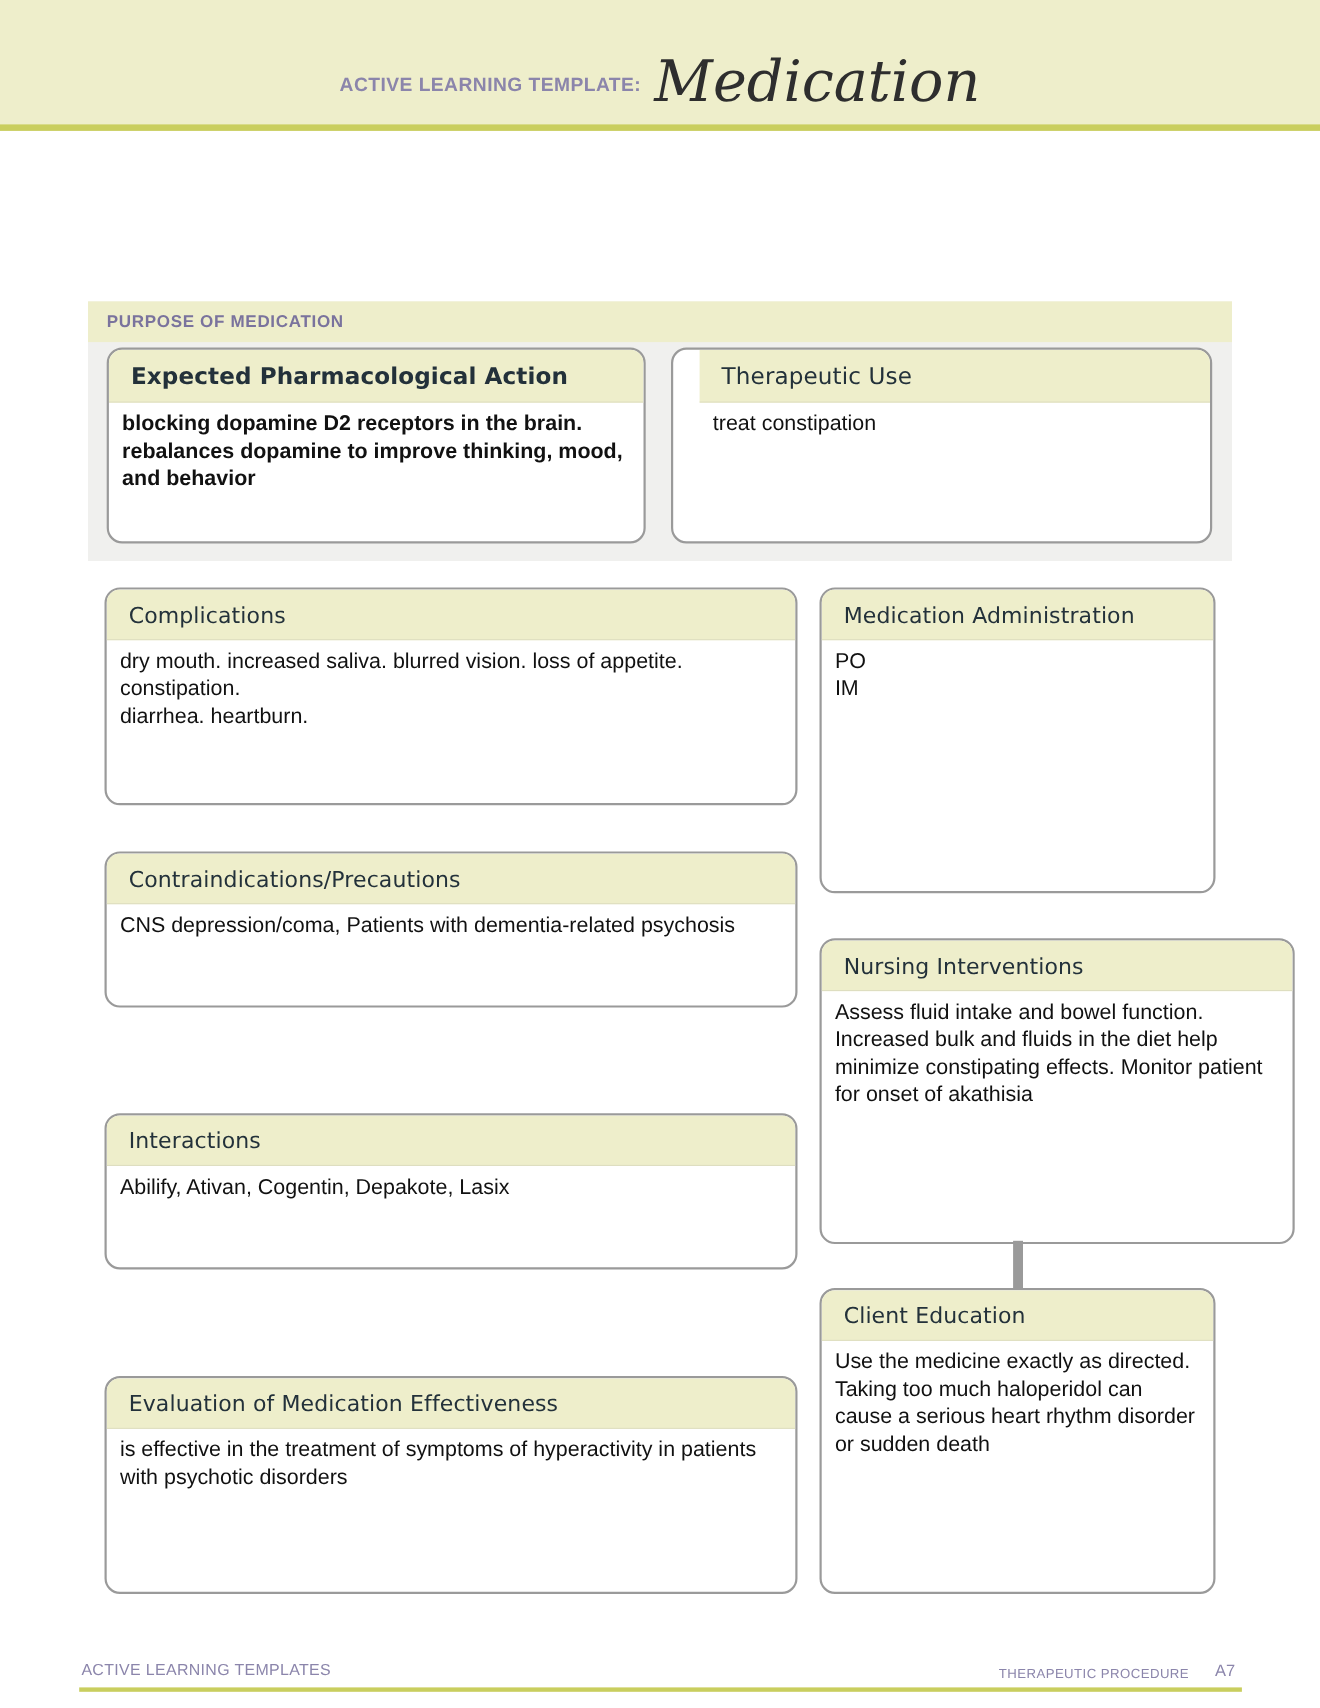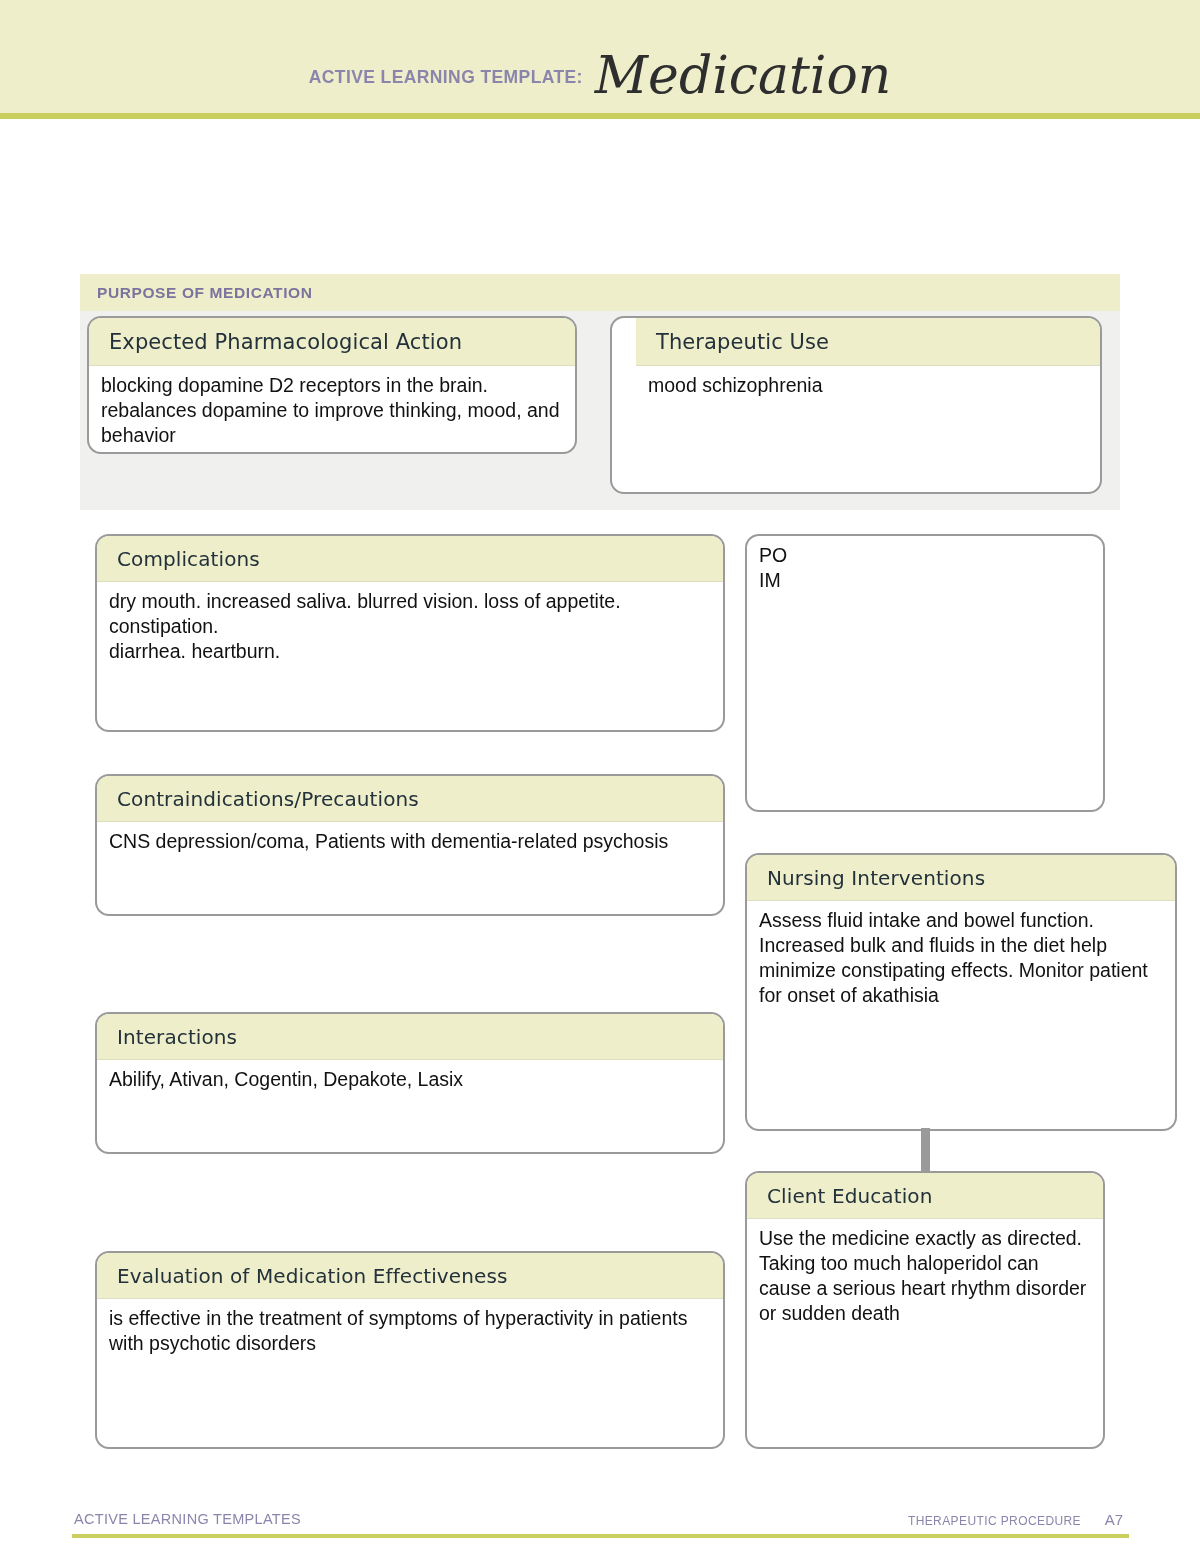--- a/index.html
+++ b/index.html
@@ -164,21 +164,21 @@
   }
   .card-body {
     padding: 7px 12px 8px 12px;
     font-size: 19.5px;
     line-height: 25px;
     color: #111111;
     white-space: pre-line;
   }
 
   
-  #card-epa   { left: 87px;  top: 316px; width: 490px; height: 138px; }
+  #card-epa   { left: 97px;  top: 316px; width: 490px; height: 178px; font-weight: bold; }
   #card-tuse  { left: 610px; top: 316px; width: 492px; height: 178px; padding-left: 24px; }
   #card-epa  .card-head, #card-tuse .card-head { height: 48px; }
   #card-epa  .card-head-text, #card-tuse .card-head-text { font-size: 21px; }
 
   
   #card-compl { left: 95px; top: 534px;  width: 630px; height: 198px; }
   #card-contra{ left: 95px; top: 774px;  width: 630px; height: 142px; }
   #card-inter { left: 95px; top: 1012px; width: 630px; height: 142px; }
   #card-eval  { left: 95px; top: 1251px; width: 630px; height: 198px; }
 
@@ -289,21 +289,21 @@
   <div class="card-head">
     <span class="card-head-text">Expected Pharmacological Action</span>
   </div>
   <div class="card-body">blocking dopamine D2 receptors in the brain. rebalances dopamine to improve thinking, mood, and behavior</div>
 </div>
 
 <div class="card" id="card-tuse">
   <div class="card-head">
     <span class="card-head-text">Therapeutic Use</span>
   </div>
-  <div class="card-body">mood schizophrenia</div>
+  <div class="card-body">treat constipation</div>
 </div>
 
 <div class="card" id="card-compl">
   <div class="card-head">
     <span class="card-head-text">Complications</span>
   </div>
   <div class="card-body">dry mouth. increased saliva. blurred vision. loss of appetite. constipation.
 diarrhea. heartburn.</div>
 </div>
 
@@ -322,20 +322,23 @@
 </div>
 
 <div class="card" id="card-eval">
   <div class="card-head">
     <span class="card-head-text">Evaluation of Medication Effectiveness</span>
   </div>
   <div class="card-body">is effective in the treatment of symptoms of hyperactivity in patients with psychotic disorders</div>
 </div>
 
 <div class="card" id="card-admin">
+  <div class="card-head">
+    <span class="card-head-text">Medication Administration</span>
+  </div>
   <div class="card-body">PO
 IM</div>
 </div>
 
 <div class="card" id="card-nurse">
   <div class="card-head">
     <span class="card-head-text">Nursing Interventions</span>
   </div>
   <div class="card-body">Assess fluid intake and bowel function. Increased bulk and fluids in the diet help minimize constipating effects. Monitor patient for onset of akathisia</div>
 </div>

